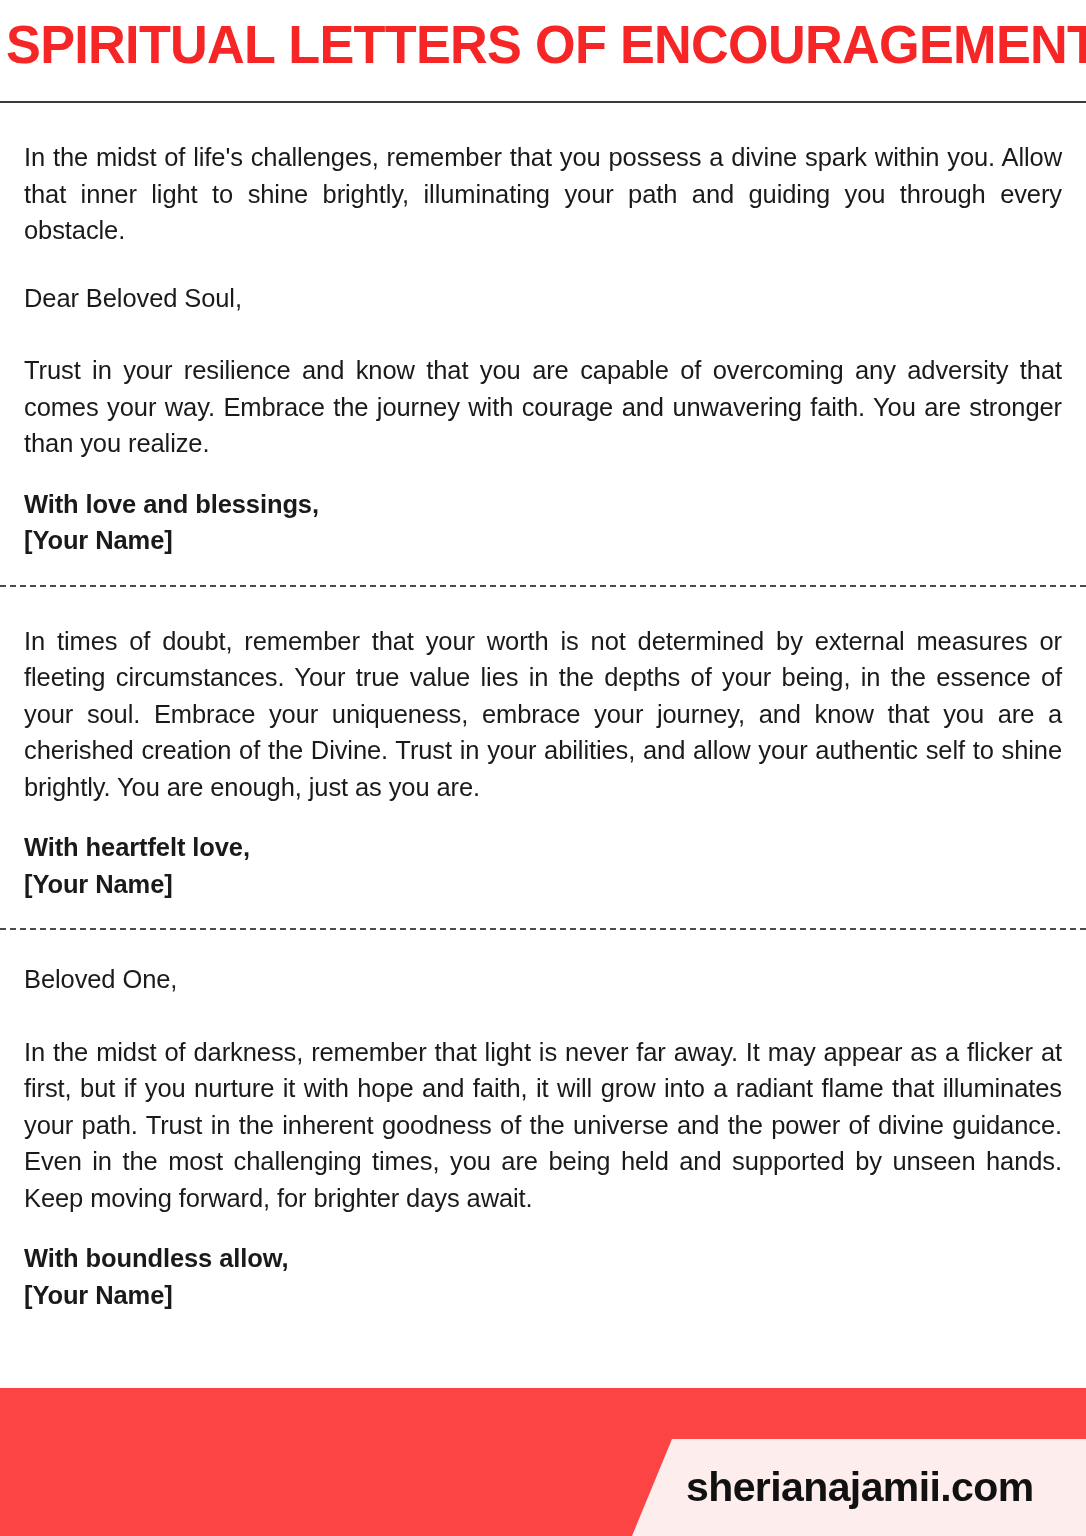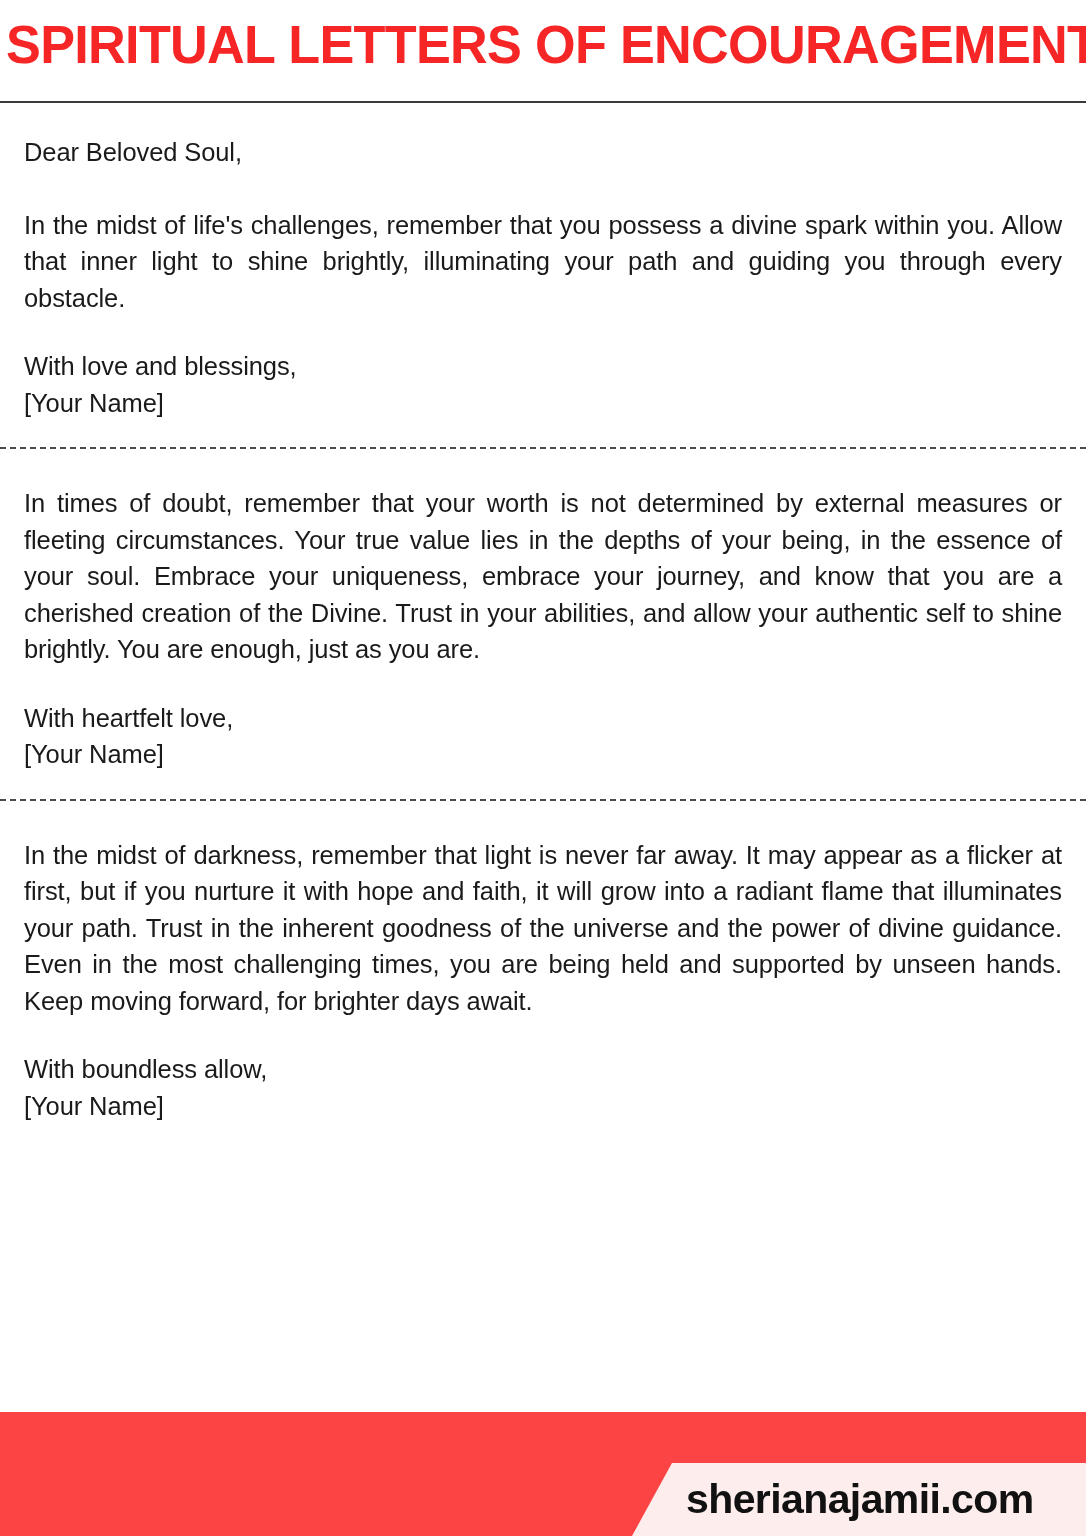--- a/index.html
+++ b/index.html
@@ -78,22 +78,23 @@
     margin-top: 31px;
   }
 
   .letter-block.body {
     margin-top: 36px;
     text-align: justify;
     text-justify: inter-word;
   }
 
   .letter-block.signoff {
-    margin-top: 32px;
+    margin-top: 24px;
     white-space: pre-line;
+    font-weight: bold;
   }
 
   .letter .spacer-bottom {
     height: 26px;
   }
 
   
   .divider {
     width: 1086px;
     height: 0;
@@ -101,21 +102,21 @@
     border-top: 2.5px dashed #4a4a4a;
     margin: 0;
   }
 
   
   .footer {
     position: absolute;
     left: 0;
     right: 0;
     bottom: 0;
-    height: 124px;
+    height: 148px;
     background: #fc4444;
     overflow: hidden;
   }
 
   .footer-panel {
     position: absolute;
     top: 51px;
     left: 632px;
     right: 0;
     bottom: 0;
@@ -143,39 +144,41 @@
 <div class="page">
 
   <div class="header">
     <h1 class="doc-title">SPIRITUAL LETTERS OF ENCOURAGEMENT</h1>
     <hr class="title-rule">
   </div>
 
   <div class="letters">
 
     <section class="letter">
+      <p class="letter-block body">In the midst of life's challenges, remember that you possess a divine spark within you. Allow that inner light to shine brightly, illuminating your path and guiding you through every obstacle.</p>
       <p class="letter-block salutation">Dear Beloved Soul,</p>
-      <p class="letter-block body">In the midst of life's challenges, remember that you possess a divine spark within you. Allow that inner light to shine brightly, illuminating your path and guiding you through every obstacle.</p>
+      <p class="letter-block body">Trust in your resilience and know that you are capable of overcoming any adversity that comes your way. Embrace the journey with courage and unwavering faith. You are stronger than you realize.</p>
       <p class="letter-block signoff">With love and blessings,
 [Your Name]</p>
       <div class="spacer-bottom"></div>
     </section>
 
     <hr class="divider">
 
     <section class="letter">
       <p class="letter-block body">In times of doubt, remember that your worth is not determined by external measures or fleeting circumstances. Your true value lies in the depths of your being, in the essence of your soul. Embrace your uniqueness, embrace your journey, and know that you are a cherished creation of the Divine. Trust in your abilities, and allow your authentic self to shine brightly. You are enough, just as you are.</p>
       <p class="letter-block signoff">With heartfelt love,
 [Your Name]</p>
       <div class="spacer-bottom"></div>
     </section>
 
     <hr class="divider">
 
     <section class="letter">
+      <p class="letter-block salutation">Beloved One,</p>
       <p class="letter-block body">In the midst of darkness, remember that light is never far away. It may appear as a flicker at first, but if you nurture it with hope and faith, it will grow into a radiant flame that illuminates your path. Trust in the inherent goodness of the universe and the power of divine guidance. Even in the most challenging times, you are being held and supported by unseen hands. Keep moving forward, for brighter days await.</p>
       <p class="letter-block signoff">With boundless allow,
 [Your Name]</p>
     </section>
 
   </div>
 
   <div class="footer">
     <div class="footer-panel">
       <span class="footer-domain">sherianajamii.com</span>

